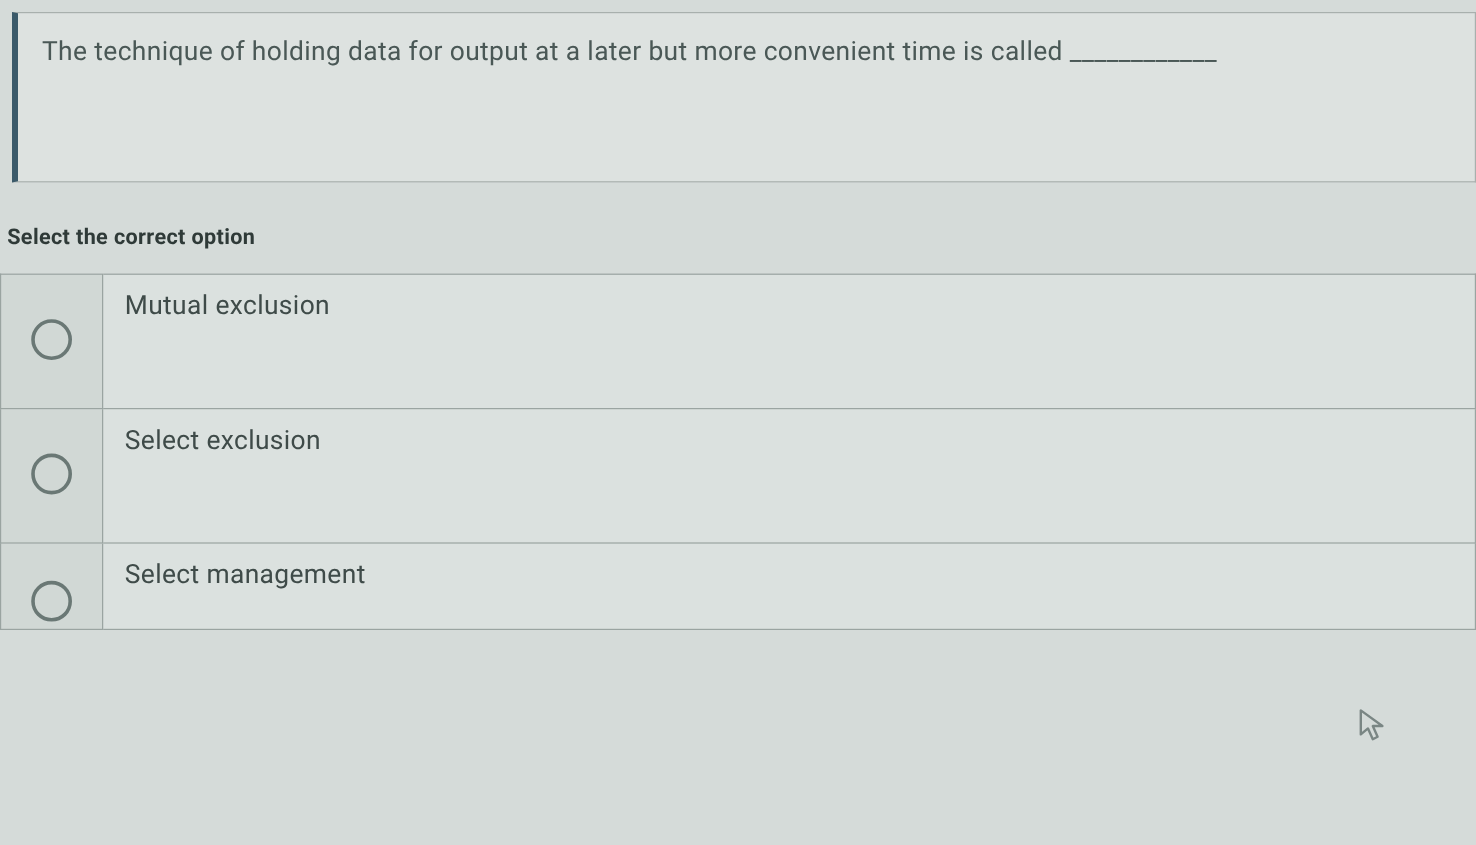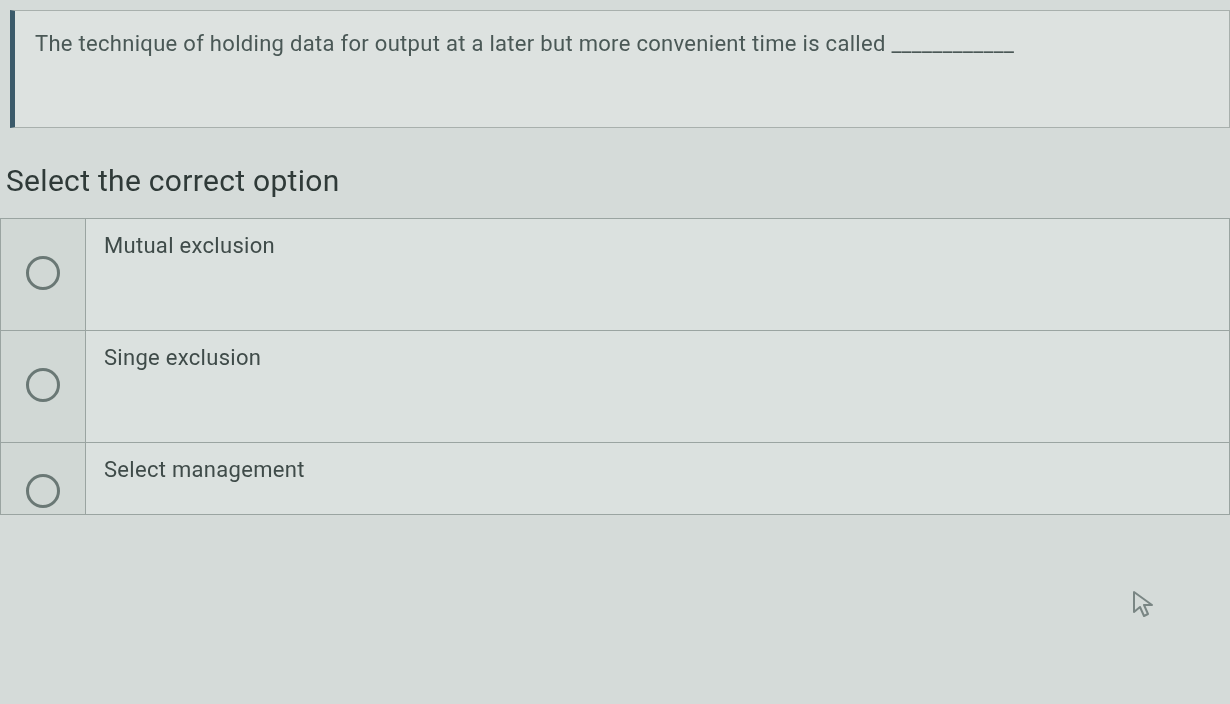--- a/index.html
+++ b/index.html
@@ -13,38 +13,38 @@
       background: #d5dbd9;
       width: 1230px;
       height: 704px;
       overflow: hidden;
       position: relative;
     }
 
     .question-box {
       margin: 10px 0 0 10px;
       width: calc(100% - 10px);
-      height: 118px;
+      height: 142px;
       background: #dde2e0;
       border: 1px solid #a8b0ad;
       border-left: 5px solid #3b5a6a;
       padding: 20px 20px;
     }
 
     .question-text {
       font-size: 22px;
       color: #4a5856;
       font-weight: 400;
       letter-spacing: 0.3px;
     }
 
     .instruction {
       margin: 35px 0 20px 6px;
-      font-size: 30px;
-      font-weight: 400;
+      font-size: 18px;
+      font-weight: 700;
       color: #2f3a38;
       letter-spacing: 0.3px;
     }
 
     .options-table {
       width: 100%;
       border-collapse: collapse;
       margin-left: 0;
     }
 
@@ -112,21 +112,21 @@
     </td>
     <td class="option-text-cell">
       <div class="option-text">Mutual exclusion</div>
     </td>
   </tr>
   <tr class="option-row">
     <td class="radio-cell">
       <span class="radio-circle"></span>
     </td>
     <td class="option-text-cell">
-      <div class="option-text">Singe exclusion</div>
+      <div class="option-text">Select exclusion</div>
     </td>
   </tr>
   <tr class="option-row">
     <td class="radio-cell" style="vertical-align: bottom; padding-bottom: 2px;">
       <span class="radio-circle"></span>
     </td>
     <td class="option-text-cell">
       <div class="option-text">Select management</div>
     </td>
   </tr>

